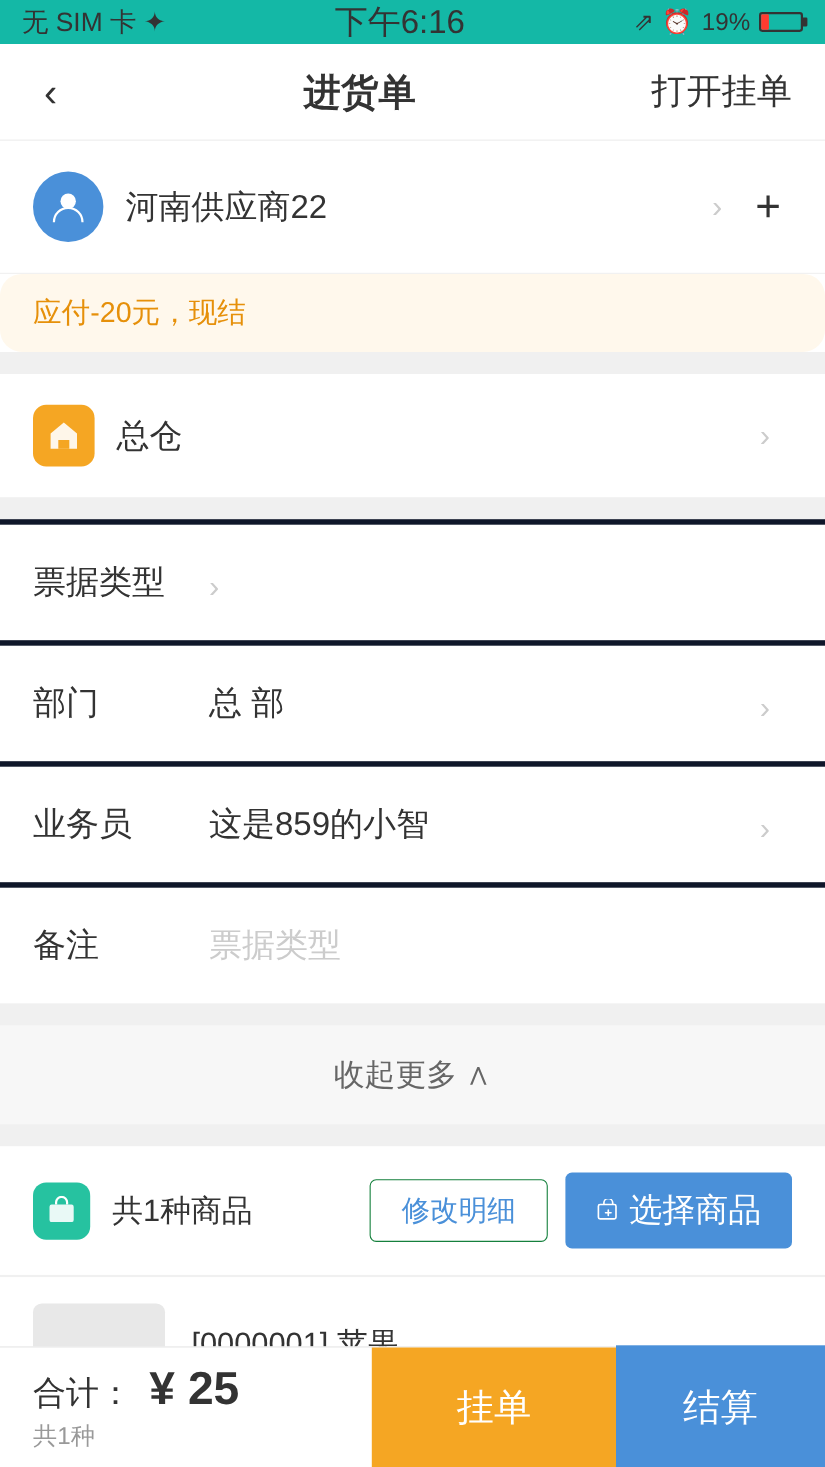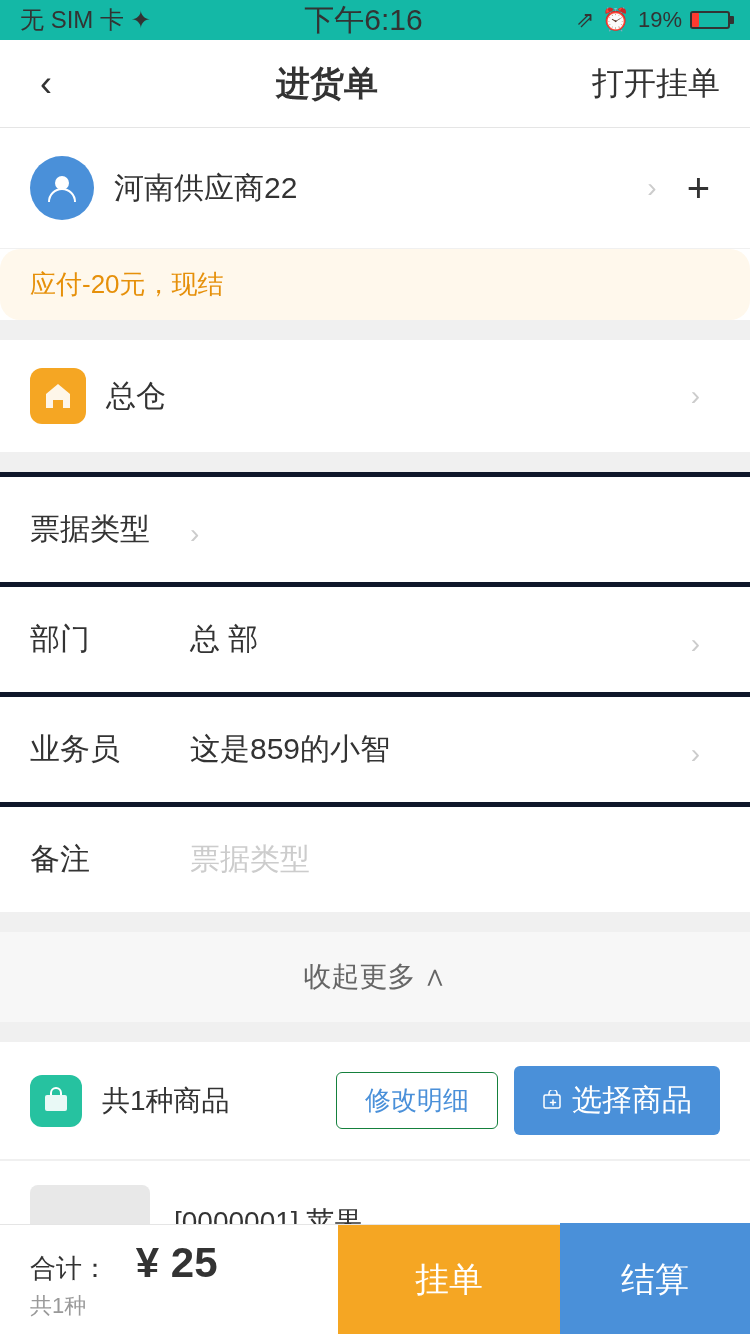--- a/index.html
+++ b/index.html
@@ -271,29 +271,29 @@
       background: #fff;
       display: flex;
       align-items: center;
       border-top: 1px solid #e5e5e5;
     }
     .total-section {
       flex: 1;
       padding: 0 30px;
     }
     .total-label {
-      font-size: 26px;
+      font-size: 30px;
       color: #333;
       display: inline;
     }
     .total-amount {
       font-size: 42px;
       font-weight: 600;
       color: #333;
-      margin-left: 20px;
+      margin-left: 8px;
     }
     .total-count {
       font-size: 22px;
       color: #999;
       display: block;
       margin-top: 4px;
     }
     .action-hang {
       width: 222px;
       height: 110px;

